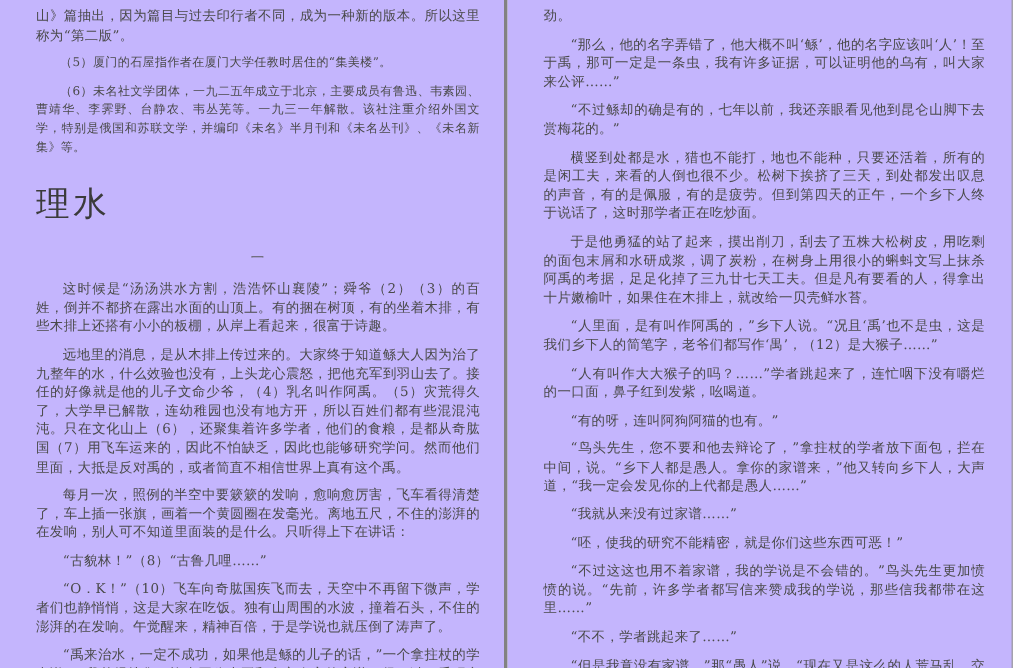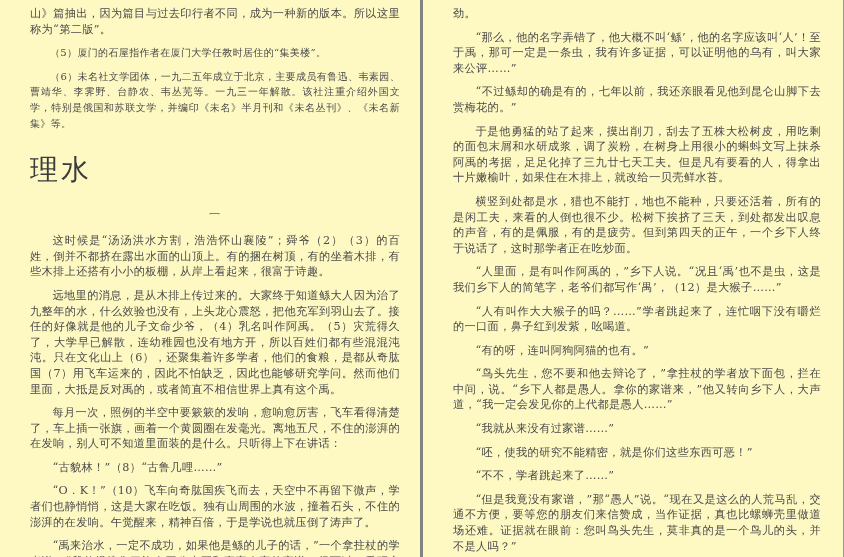--- a/index.html
+++ b/index.html
@@ -21,21 +21,21 @@
     box-sizing: border-box;
     background: #ffffff;
     position: relative;
   }
 
   .page {
     position: relative;
     box-sizing: border-box;
     height: 557px;
     overflow: hidden;
-    background: #fef9c3;
+    background: #c4b5fd;
   }
 
   .page-left {
     width: 420px;
     padding: 6px 20px 0 30px;
   }
 
   .gutter {
     width: 3px;
     background: #828282;
@@ -121,26 +121,27 @@
 
   </div>
 
   <div class="gutter"></div>
 
   <div class="page page-right">
 
     <p class="para cont">劲。</p>
     <p class="para">“那么，他的名字弄错了，他大概不叫‘鲧’，他的名字应该叫‘人’！至于禹，那可一定是一条虫，我有许多证据，可以证明他的乌有，叫大家来公评……”</p>
     <p class="para">“不过鲧却的确是有的，七年以前，我还亲眼看见他到昆仑山脚下去赏梅花的。”</p>
+    <p class="para">横竖到处都是水，猎也不能打，地也不能种，只要还活着，所有的是闲工夫，来看的人倒也很不少。松树下挨挤了三天，到处都发出叹息的声音，有的是佩服，有的是疲劳。但到第四天的正午，一个乡下人终于说话了，这时那学者正在吃炒面。</p>
     <p class="para">于是他勇猛的站了起来，摸出削刀，刮去了五株大松树皮，用吃剩的面包末屑和水研成浆，调了炭粉，在树身上用很小的蝌蚪文写上抹杀阿禹的考据，足足化掉了三九廿七天工夫。但是凡有要看的人，得拿出十片嫩榆叶，如果住在木排上，就改给一贝壳鲜水苔。</p>
-    <p class="para">横竖到处都是水，猎也不能打，地也不能种，只要还活着，所有的是闲工夫，来看的人倒也很不少。松树下挨挤了三天，到处都发出叹息的声音，有的是佩服，有的是疲劳。但到第四天的正午，一个乡下人终于说话了，这时那学者正在吃炒面。</p>
     <p class="para">“人里面，是有叫作阿禹的，”乡下人说。“况且‘禹’也不是虫，这是我们乡下人的简笔字，老爷们都写作‘禺’，（12）是大猴子……”</p>
     <p class="para">“人有叫作大大猴子的吗？……”学者跳起来了，连忙咽下没有嚼烂的一口面，鼻子红到发紫，吆喝道。</p>
     <p class="para">“有的呀，连叫阿狗阿猫的也有。”</p>
     <p class="para">“鸟头先生，您不要和他去辩论了，”拿拄杖的学者放下面包，拦在中间，说。“乡下人都是愚人。拿你的家谱来，”他又转向乡下人，大声道，“我一定会发见你的上代都是愚人……”</p>
     <p class="para">“我就从来没有过家谱……”</p>
     <p class="para">“呸，使我的研究不能精密，就是你们这些东西可恶！”</p>
+    <p class="para">“不过这这也用不着家谱，我的学说是不会错的。”鸟头先生更加愤愤的说。“先前，许多学者都写信来赞成我的学说，那些信我都带在这里……”</p>
     <p class="para">“不不，学者跳起来了……”</p>
     <p class="para">“但是我竟没有家谱，”那“愚人”说。“现在又是这么的人荒马乱，交通不方便，要等您的朋友们来信赞成，当作证据，真也比螺蛳壳里做道场还难。证据就在眼前：您叫鸟头先生，莫非真的是一个鸟儿的头，并不是人吗？”</p>
 
   </div>
 
 </div>
 
 </body></html>

